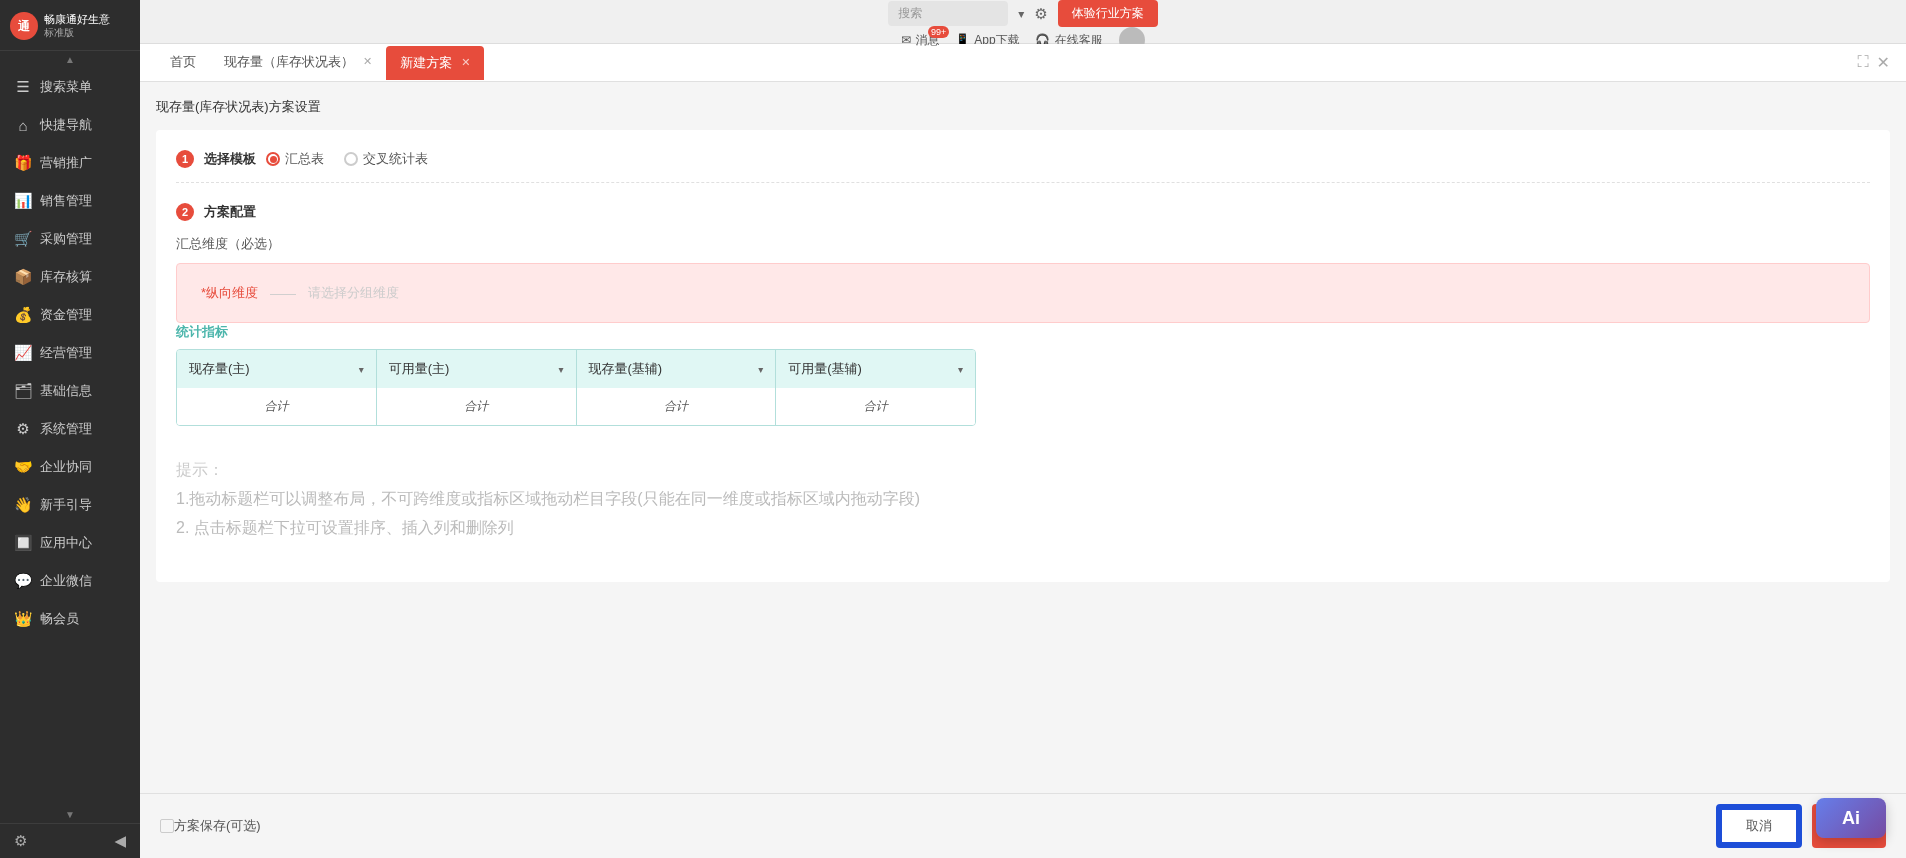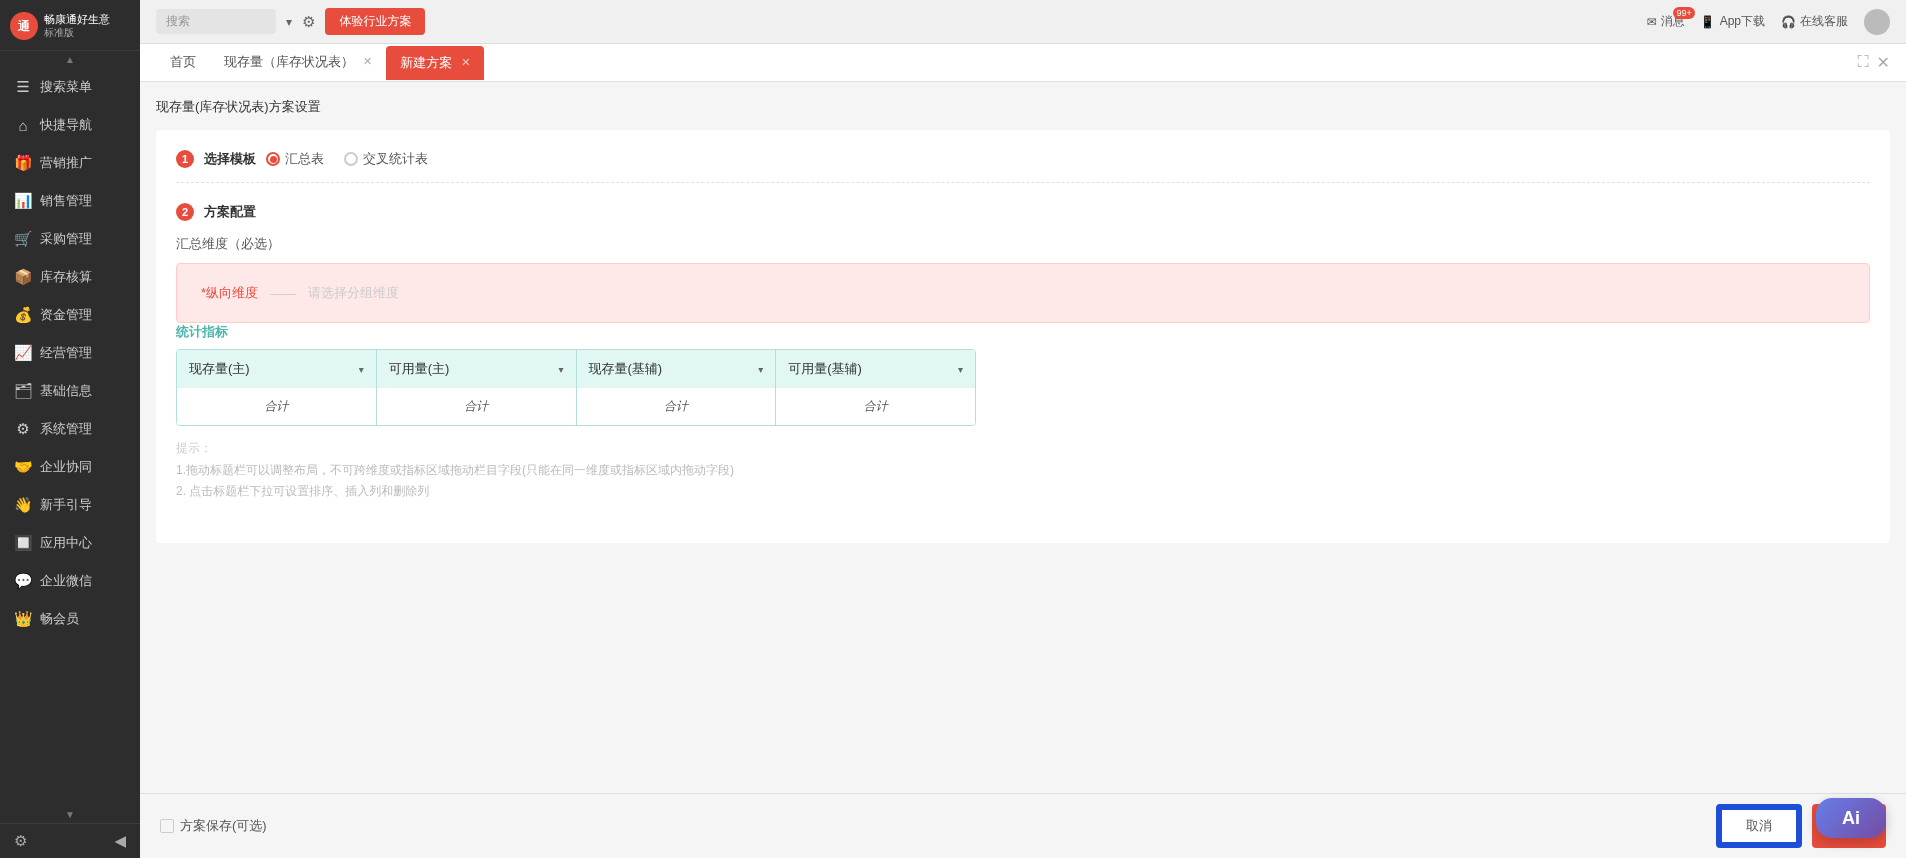--- a/index.html
+++ b/index.html
@@ -62,20 +62,21 @@
     
     .topbar {
       background: #f0f0f0;
       border-bottom: 1px solid #ddd;
       padding: 0 16px;
       display: flex;
       align-items: center;
       justify-content: space-between;
       height: 44px;
       flex-shrink: 0;
+      flex-direction: column;
     }
     .topbar-left { display: flex; align-items: center; gap: 10px; }
     .topbar-search {
       background: #e4e4e4;
       border-radius: 4px;
       padding: 4px 10px;
       font-size: 12px;
       color: #999;
       min-width: 120px;
     }
@@ -249,36 +250,36 @@
       display: flex; align-items: center; justify-content: center;
       border-right: 1px solid #b2dfdb;
       font-size: 13px; color: #333;
     }
     .stats-col:last-child { border-right: none; }
     .stats-col-header { color: #333; font-size: 13px; gap: 5px; justify-content: space-between; }
     .stats-col-body { color: #555; font-size: 12px; }
     .dropdown-arrow { color: #666; font-size: 10px; cursor: pointer; }
 
     .tips-section {
-      margin-top: 12px;
-      font-size: 12px;
+      margin-top: 30px;
+      font-size: 16px;
       color: #bbb;
       line-height: 1.8;
     }
     .tips-title { color: #ccc; }
 
     
     .bottom-bar {
       background: #f5f5f5;
       border-top: 1px solid #e0e0e0;
       padding: 10px 20px;
       display: flex; align-items: center; justify-content: space-between;
       flex-shrink: 0;
     }
-    .save-option { display: flex; align-items: center; gap: 6px; font-size: 13px; color: #555; }
+    .save-option { display: flex; align-items: center; font-size: 13px; color: #555; }
     .checkbox { width: 14px; height: 14px; border: 1px solid #ccc; border-radius: 2px; display: inline-block; cursor: pointer; }
     .bottom-buttons { display: flex; gap: 10px; }
     .btn-cancel {
       padding: 7px 24px; border: 6px solid #1d4ed8;
       background: white; border-radius: 4px;
       font-size: 13px; color: #555; cursor: pointer;
     }
     .btn-query {
       padding: 7px 24px;
       background: #e74c3c; border: none;
@@ -286,21 +287,21 @@
       font-size: 13px; cursor: pointer;
     }
 
     
     .ai-float {
       position: fixed;
       bottom: 20px;
       right: 20px;
       background: linear-gradient(135deg, #667eea 0%, #764ba2 100%);
       color: white;
-      border-radius: 16px;
+      border-radius: 8px;
       padding: 8px 16px;
       font-size: 18px;
       font-weight: bold;
       cursor: pointer;
       box-shadow: 0 4px 12px rgba(0,0,0,0.2);
       display: flex; align-items: center; justify-content: center;
       min-width: 70px; min-height: 40px; margin-left: 36px;
     }
 
     

